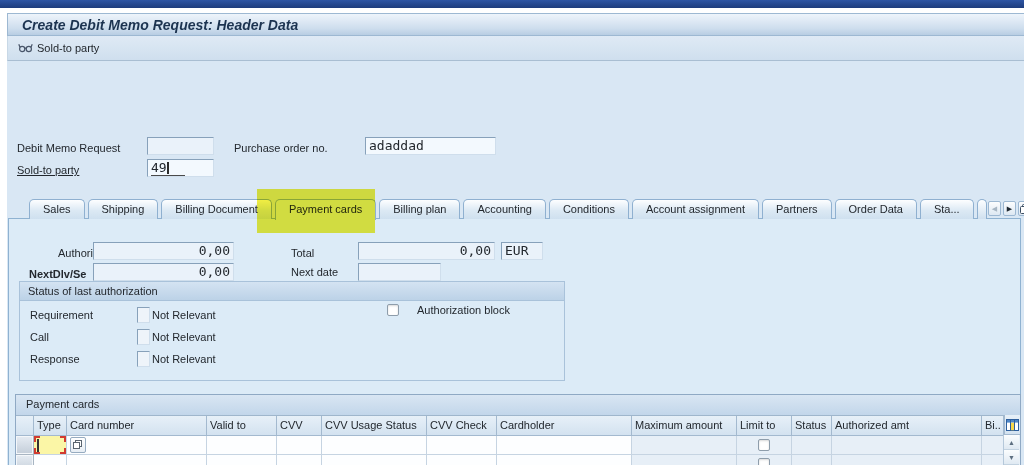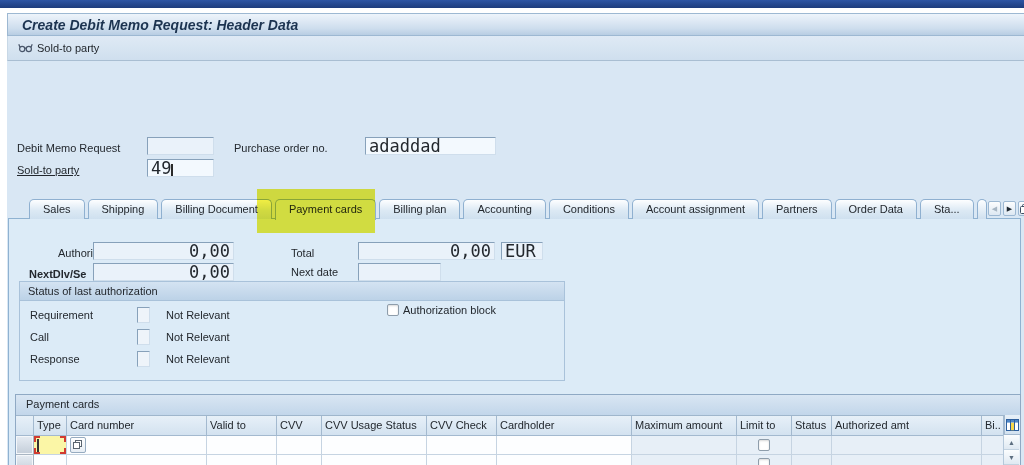--- a/index.html
+++ b/index.html
@@ -19,21 +19,21 @@
               display:flex; align-items:center; }
   .tb-btn { display:flex; align-items:center; gap:4px; margin-left:6px; padding:2px 8px 2px 4px; border-radius:2px; }
 
   
   .main { position:absolute; left:7px; top:61px; right:0; bottom:0; background:#d9e7f4; }
 
   .lbl { position:absolute; height:18px; line-height:18px; white-space:nowrap; }
   .fld { position:absolute; height:18px; box-sizing:border-box;
          border:1px solid; border-color:#87a1ba #cfdeec #cfdeec #87a1ba;
          background:#eaf2fa; padding:0 3px; line-height:16px;
-         font-family:"DejaVu Sans Mono",monospace; font-size:17px; white-space:nowrap; overflow:hidden; }
+         font-family:"DejaVu Sans Mono",monospace; font-size:13px; white-space:nowrap; overflow:hidden; }
   .fld.white { background:#f3f9fe; }
   .fld.num { text-align:right; }
   .caret { display:inline-block; width:2px; height:12px; background:#2b2b2b; vertical-align:-2px; }
   .cursorline { border-bottom:1px solid #4a4a4a; padding-right:16px; }
 
   
   .tabs { position:absolute; left:22px; top:138px; height:20px; display:flex; z-index:4; }
   .tab { height:20px; box-sizing:border-box; line-height:18px; padding:0 13px; margin-right:3px;
          background:linear-gradient(#fdfeff,#dce9f4 55%,#cfe0ef);
          border:1px solid #8fb0d0; border-bottom:none; border-radius:5px 5px 0 0; white-space:nowrap; }
@@ -55,24 +55,24 @@
 
   
   .groupbox { position:absolute; left:10px; top:62px; width:546px; height:100px; box-sizing:border-box;
               border:1px solid #a9c2da; background:#dcebf7; }
   .groupbox .gb-title { height:18px; line-height:18px; padding-left:8px;
               background:linear-gradient(#d4e3f2,#bcd2e7); border-bottom:1px solid #a9c2da; }
   .status-row { display:flex; align-items:center; height:22px; padding-left:10px; position:relative; }
   .status-row .sr-label { width:107px; }
   .status-field { width:13px; height:16px; box-sizing:border-box; border:1px solid;
               border-color:#87a1ba #cfdeec #cfdeec #87a1ba; background:#eef4fa; }
-  .status-row .sr-text { margin-left:16px; }
+  .status-row .sr-text { margin-left:2px; }
   .cb { width:12px; height:12px; box-sizing:border-box; background:#fff; border:1px solid #8e9dab;
         border-radius:2px; box-shadow:inset 0 1px 2px rgba(0,0,0,.15); }
-  .authblock { position:absolute; left:367px; top:22px; display:flex; align-items:center; gap:4px; }
+  .authblock { position:absolute; left:367px; top:22px; display:flex; align-items:center; gap:18px; }
 
   
   .cards { position:absolute; left:6px; top:175px; width:1006px; height:134px; box-sizing:border-box;
            border:1px solid #8fa9c4; background:#fff; overflow:hidden; }
   .cards-title { height:20px; line-height:19px; padding-left:10px;
            background:linear-gradient(#d9e6f3,#c2d6ea); border-bottom:1px solid #9fb6cc; }
   .thead { display:flex; height:20px; }
   .th { box-sizing:border-box; height:20px; line-height:19px; padding:0 3px;
         background:linear-gradient(#e7f0f8,#d3e2f0);
         border-right:1px solid #a3b9cf; border-bottom:1px solid #a3b9cf;

